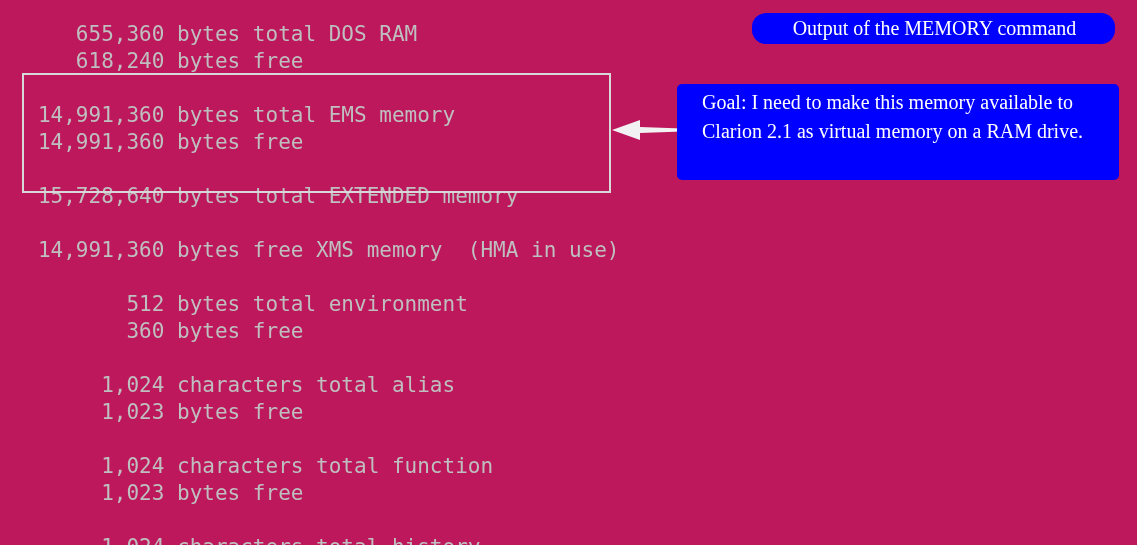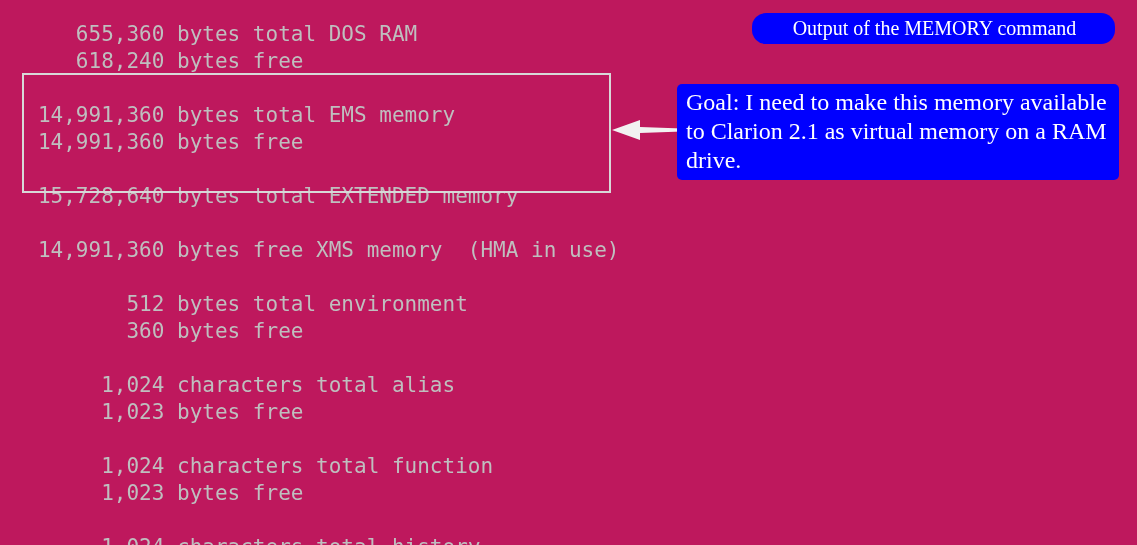--- a/index.html
+++ b/index.html
@@ -71,23 +71,23 @@
     text-align: center;
     line-height: 28px;
     font-size: 20px;
     border-radius: 14px;
   }
   #callout-goal {
     left: 677px;
     top: 84px;
     width: 442px;
     height: 96px;
-    padding: 4px 8px 4px 9px;
+    padding: 4px 8px 4px 25px;
     line-height: 29px;
-    font-size: 24px;
+    font-size: 20px;
   }
 
   
   #goal-arrow {
     position: absolute;
     left: 610px;
     top: 116px;
     width: 72px;
     height: 28px;
   }

